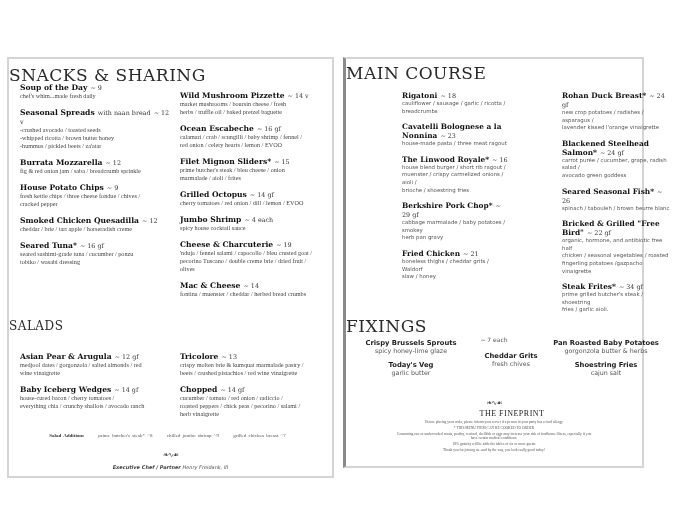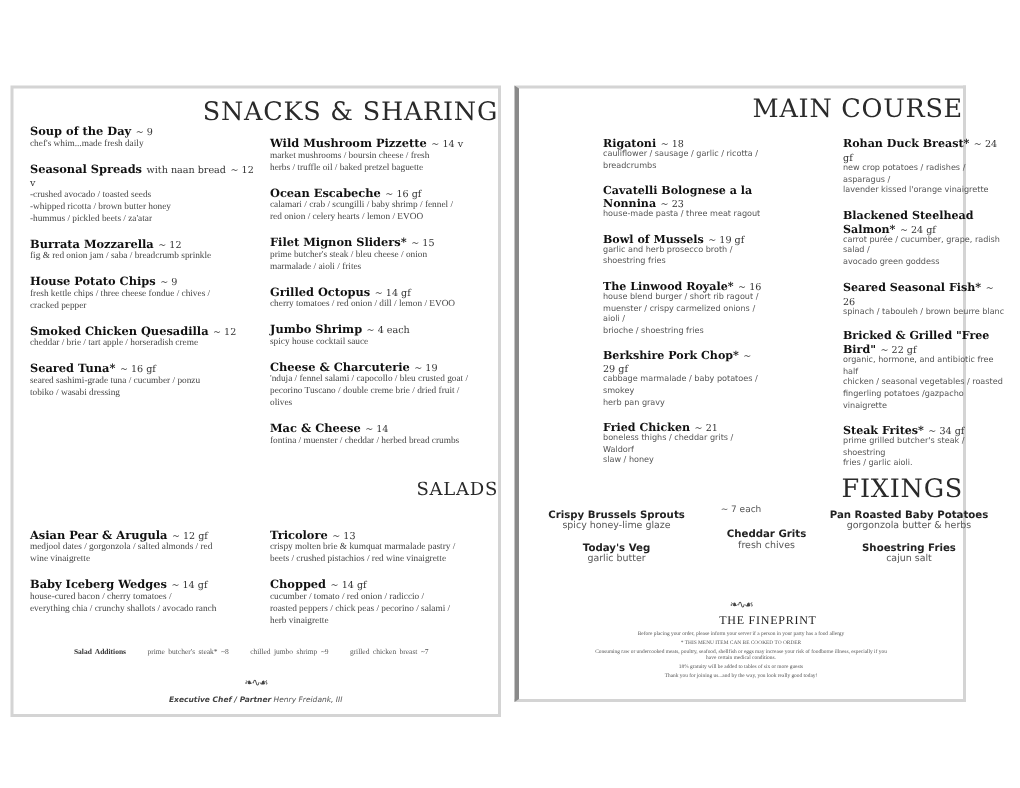--- a/index.html
+++ b/index.html
@@ -8,21 +8,21 @@
     font-family: "DejaVu Serif", serif; color: #1a1a1a;
   }
   .page {
     position: absolute; top: 57px; background: #fff;
     border: 2px solid #d4d4d4; box-sizing: border-box;
   }
   #page-left { left: 7px; width: 327px; height: 421px; border-right-width: 2px; }
   #page-right { left: 343px; width: 301px; height: 411px; border-left: 3px solid #8a8a8a; }
   .section-title {
     position: absolute; font-family: "DejaVu Serif", serif; font-weight: normal;
-    letter-spacing: 0.5px; color: #2a2a2a; text-align: right; margin: 0;
+    letter-spacing: 0.5px; color: #2a2a2a; text-align: left; margin: 0;
   }
   .col { position: absolute; }
   .item { margin-bottom: 8px; }
   .item-name { font-family: "DejaVu Serif", serif; font-weight: bold; font-size: 7.6px; color: #111; }
   .item-name .sub { font-weight: normal; font-size: 6.4px; color: #333; }
   .price { font-weight: normal; font-size: 6.4px; color: #333; margin-left: 3px; }
   .desc { font-family: "Liberation Serif", serif; font-size: 6.2px; color: #444; line-height: 8px; }
   .right .desc { font-family: "DejaVu Sans", sans-serif; font-size: 5.4px; color: #555; line-height: 7.6px; }
   .right .item-name { font-size: 7.4px; }
   .right .item { margin-bottom: 7px; margin-left: 46px; }
@@ -171,24 +171,20 @@
       <div class="item">
         <div class="item-name"><span>Rigatoni</span><span class="price">~ 18</span></div>
         <div class="desc">cauliflower / sausage / garlic / ricotta /</div>
         <div class="desc">breadcrumbs</div>
       </div>
       <div class="item">
         <div class="item-name"><span>Cavatelli Bolognese a la Nonnina</span><span class="price">~ 23</span></div>
         <div class="desc">house-made pasta / three meat ragout</div>
       </div>
       <div class="item">
-        <div class="item-name"><span>Bowl of Mussels</span><span class="price">~ 19 gf</span></div>
-        <div class="desc">garlic and herb prosecco broth / shoestring fries</div>
-      </div>
-      <div class="item">
         <div class="item-name"><span>The Linwood Royale*</span><span class="price">~ 16</span></div>
         <div class="desc">house blend burger / short rib ragout /</div>
         <div class="desc">muenster / crispy carmelized onions / aioli /</div>
         <div class="desc">brioche / shoestring fries</div>
       </div>
       <div class="item">
         <div class="item-name"><span>Berkshire Pork Chop*</span><span class="price">~ 29 gf</span></div>
         <div class="desc">cabbage marmalade / baby potatoes / smokey</div>
         <div class="desc">herb pan gravy</div>
       </div>

